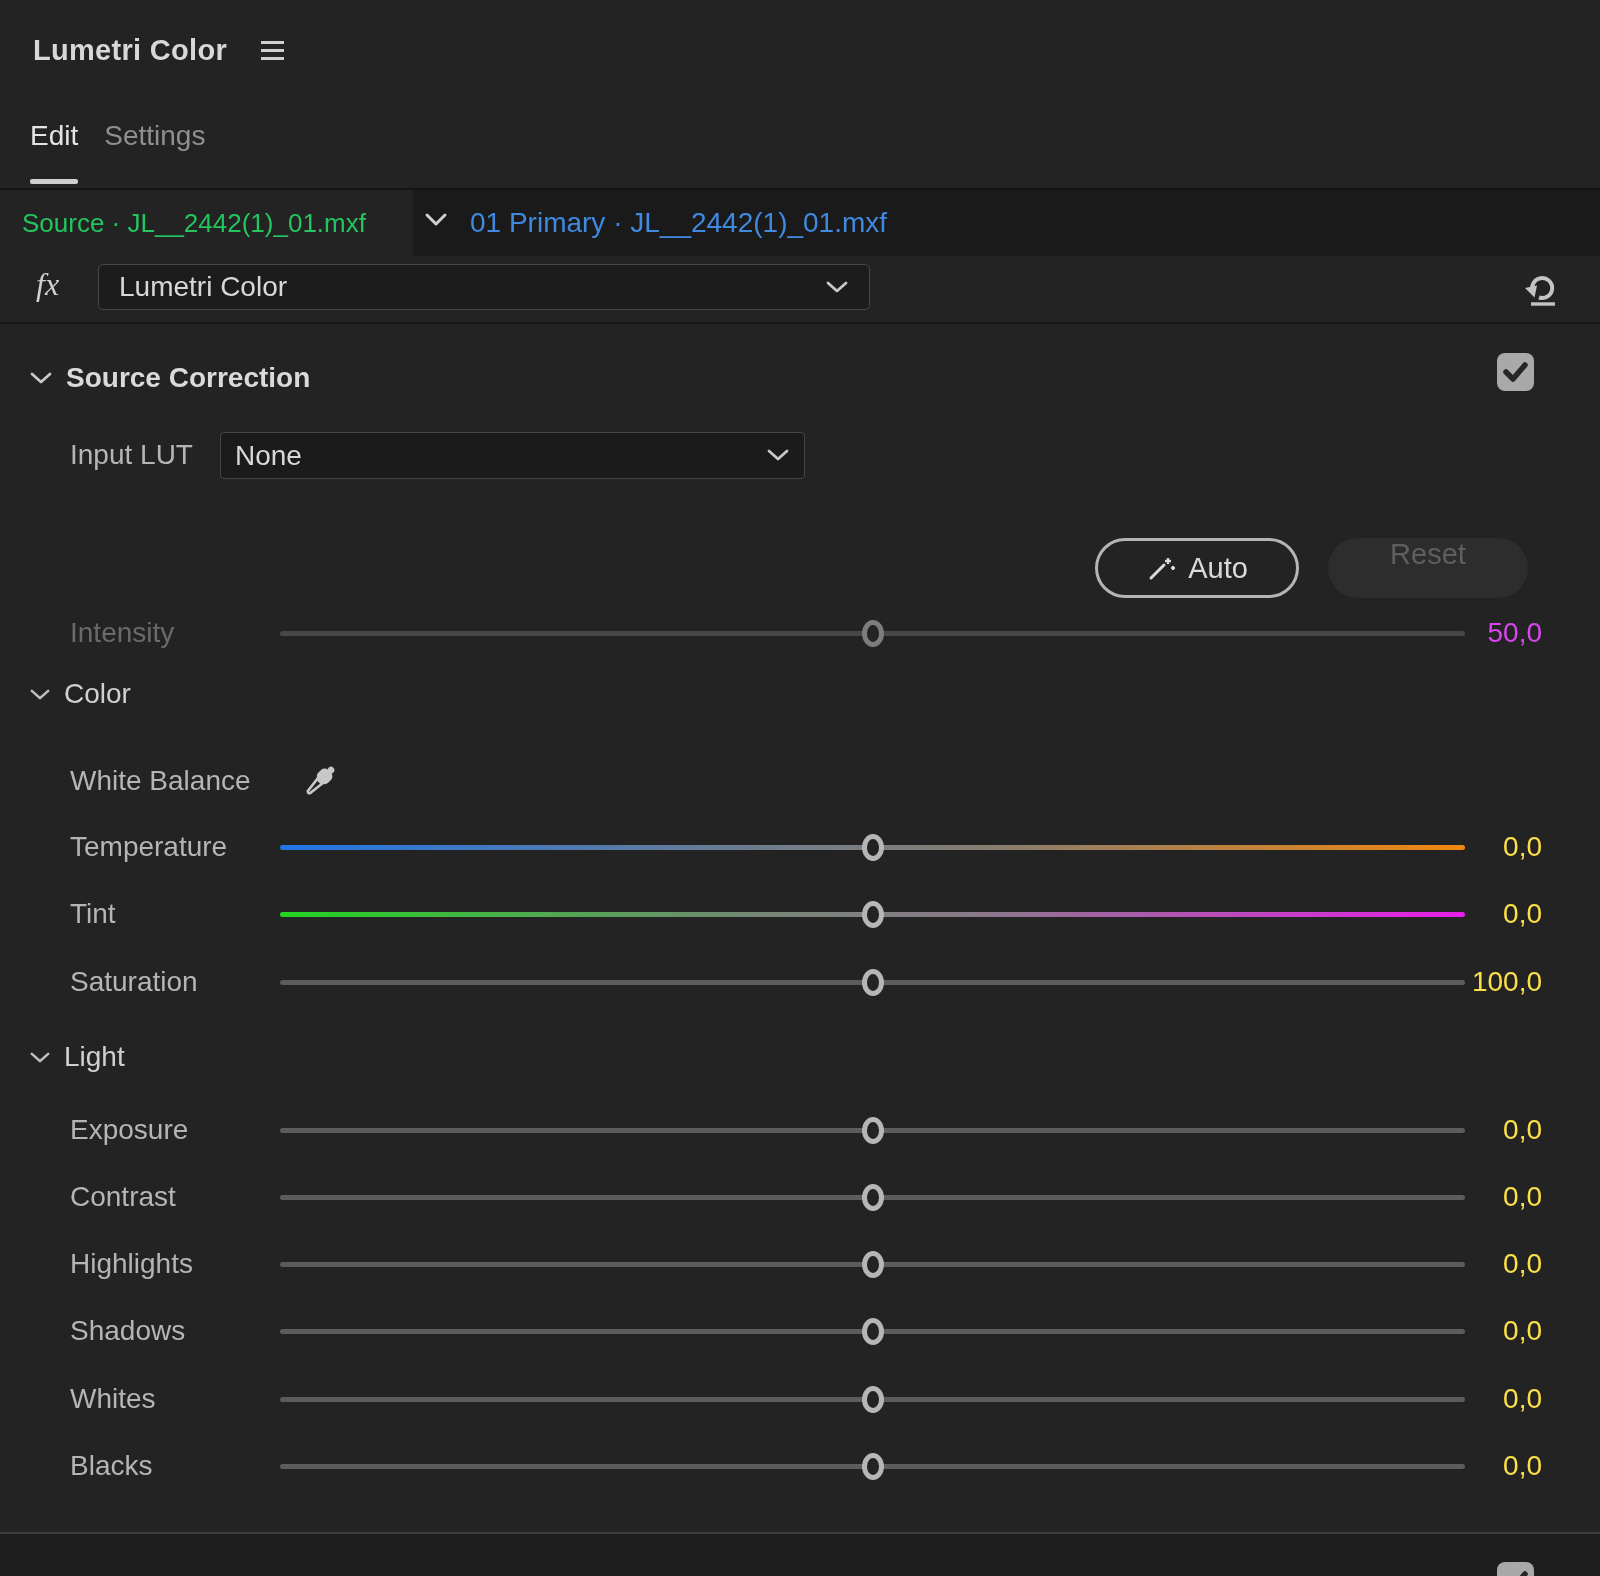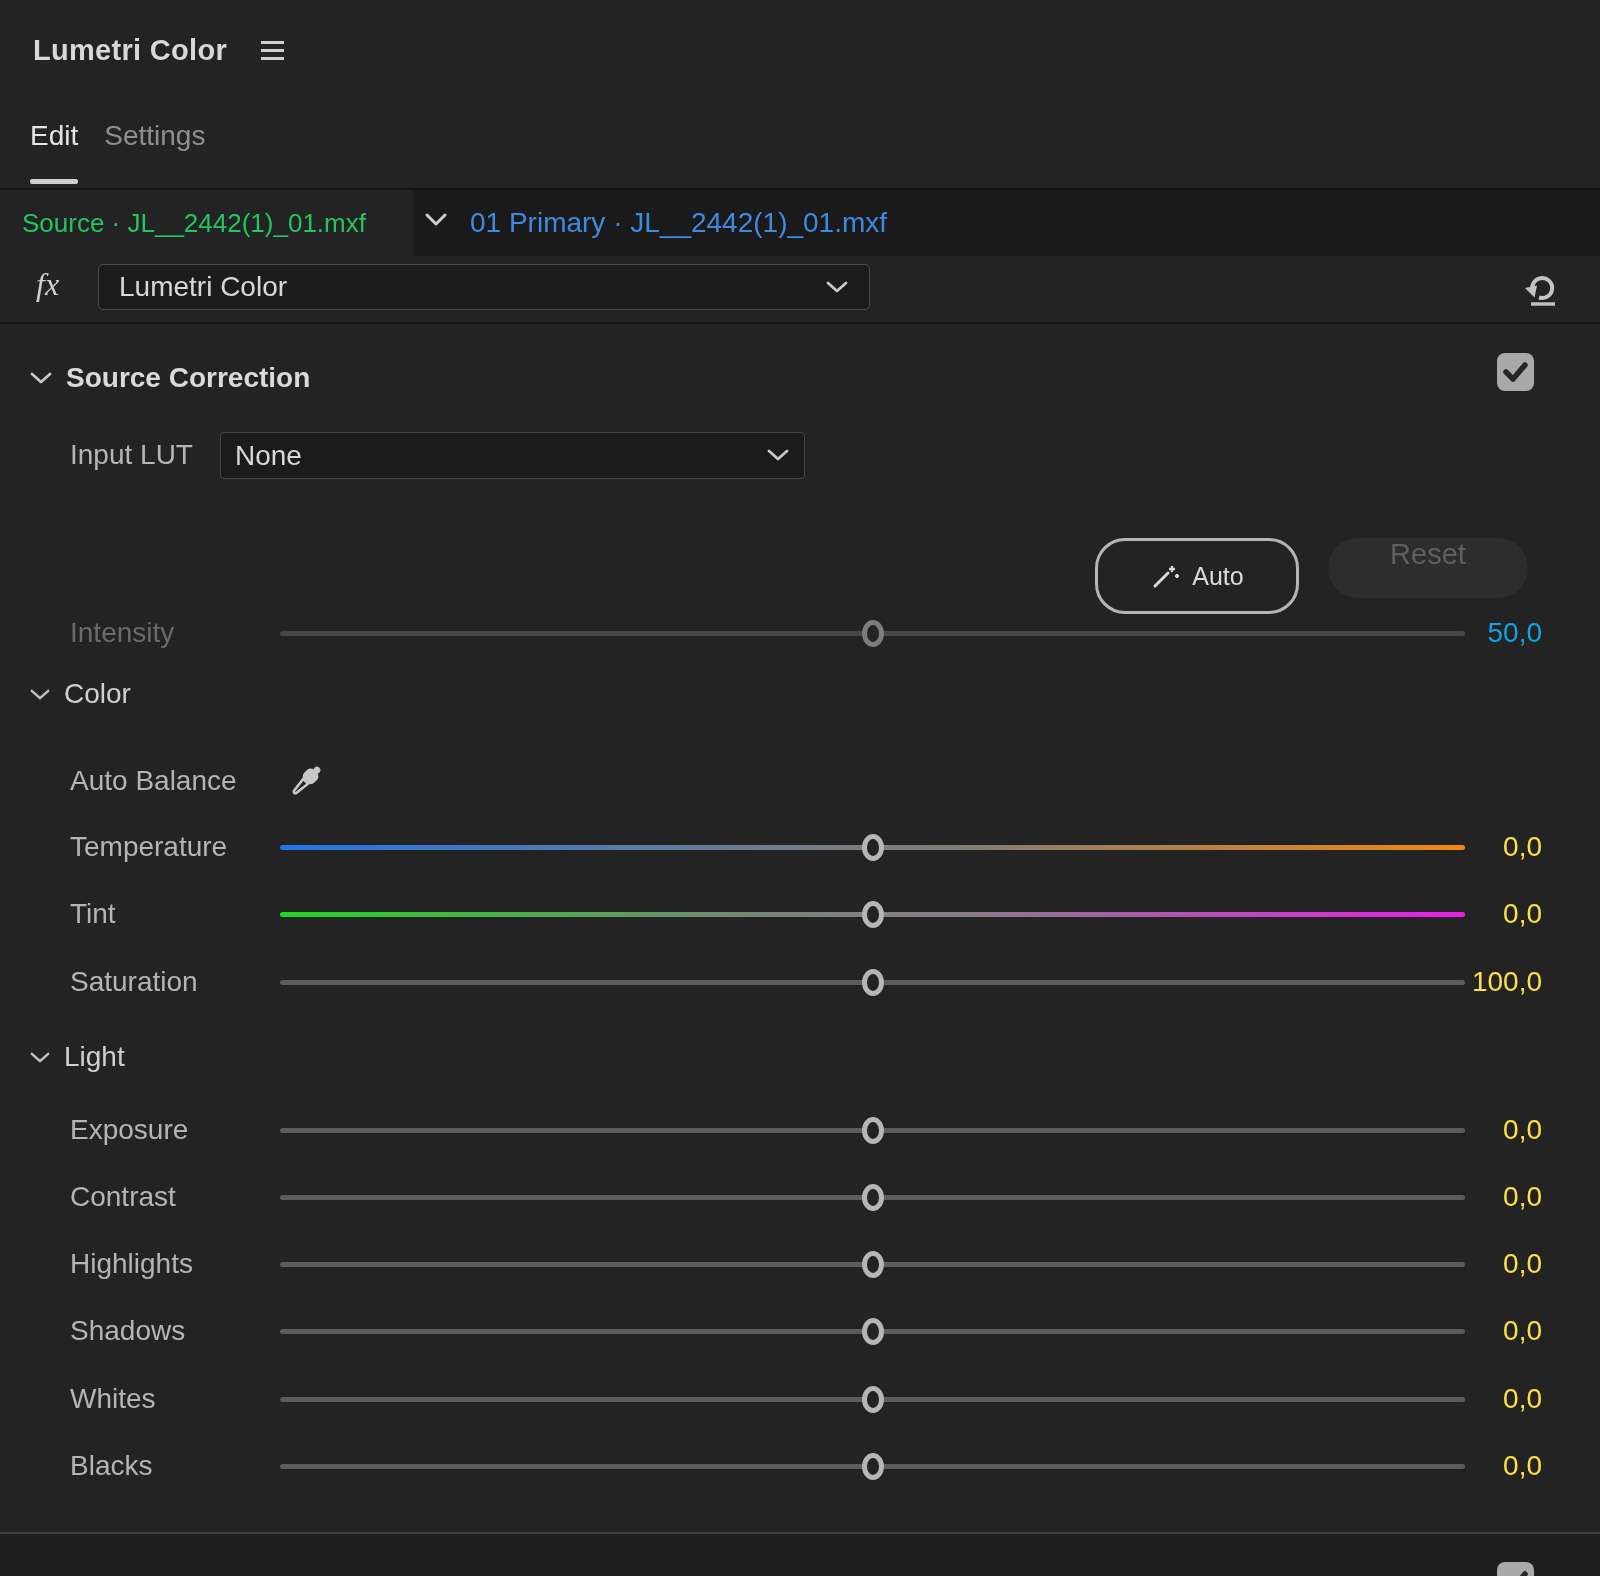--- a/index.html
+++ b/index.html
@@ -54,45 +54,45 @@
   .input-lut-label { position:absolute; left:70px; top:430px; height:50px; line-height:50px; }
   .lut-dropdown {
     position:absolute; left:220px; top:432px; width:585px; height:47px;
     background:#1b1b1b; border:1px solid #454545; border-radius:4px;
     display:flex; align-items:center; padding:0 14px; cursor:pointer;
   }
   .lut-dropdown .dd-text { font-size:28px; color:#d8d8d8; flex:1; }
 
   
   .btn-auto {
-    position:absolute; left:1095px; top:538px; width:204px; height:76px;
+    position:absolute; left:1095px; top:538px; width:204px; height:60px;
     border:3px solid #b5b5b5; border-radius:30px; background:transparent;
     display:flex; align-items:center; justify-content:center; gap:12px;
-    font-size:25px; color:#dadada; cursor:pointer;
+    font-size:29px; color:#dadada; cursor:pointer;
   }
   .btn-reset {
     position:absolute; left:1328px; top:538px; width:200px; height:60px;
     border:none; border-radius:30px; background:#2d2d2d;
     display:flex; align-items:flex-start; justify-content:center;
     font-size:29px; color:#5f5f5f; cursor:default;
   }
 
   
   .slider-row { position:absolute; left:0; width:1600px; height:66px; }
   .slider-row .s-label { position:absolute; left:70px; top:0; height:66px; line-height:66px; font-size:28px; color:#b5b5b5; }
   .slider-row .s-track { position:absolute; left:280px; top:31px; width:1185px; height:5px; background:#5c5c5c; border-radius:3px; }
   .slider-row .s-handle {
     position:absolute; left:calc(50% - 11px); top:-11px; width:22px; height:27px;
     border:5px solid #b6b6b6; border-radius:50%; background:#232323; cursor:pointer;
   }
   .slider-row .s-value { position:absolute; right:58px; top:0; width:170px; height:66px; line-height:66px; text-align:right; font-size:28px; color:#fde047; }
   .slider-row.disabled .s-label { color:#6a6a6a; }
   .slider-row.disabled .s-track { background:#474747; }
   .slider-row.disabled .s-handle { border-color:#7d7d7d; }
-  .slider-row.disabled .s-value { color:#0ea5e9; }
+  .slider-row.disabled .s-value { color:#d946ef; }
   .s-track.grad-temp { background:linear-gradient(90deg,#2176e8 0%,#6f7d8c 41%,#857d72 59%,#f2870f 100%); }
   .s-track.grad-tint { background:linear-gradient(90deg,#23d423 0%,#768576 41%,#8b7a8b 59%,#e81ee8 100%); }
 
   
   .wb-row { position:absolute; left:70px; top:748px; height:66px; display:flex; align-items:center; gap:46px; }
   .wb-label { font-size:28px; color:#b5b5b5; }
   .eyedropper { cursor:pointer; }
 
   
   .bottom-divider { position:absolute; top:1532px; left:0; width:1600px; height:2px; background:#3d3d3d; }
@@ -197,21 +197,21 @@
   </div>
 
   <div class="section-header" style="top:664px;margin-top:14px;">
     <svg width="20" height="13" viewBox="0 0 22 14">
         <polyline points="2,3 11,11 20,3" fill="none" stroke="#c0c0c0" stroke-width="2.8" stroke-linecap="round" stroke-linejoin="round"></polyline>
       </svg>
     <span class="sec-title">Color</span>
   </div>
 
   <div class="wb-row">
-    <span class="wb-label">Auto Balance</span>
+    <span class="wb-label">White Balance</span>
     <span class="eyedropper">
       <svg width="46" height="46" viewBox="0 0 46 46">
         <g transform="rotate(45 23 23)">
           <circle cx="23" cy="7.5" r="3.4" fill="#c8c8c8"></circle>
           <rect x="16" y="9.5" width="14" height="14" rx="5" fill="#c8c8c8"></rect>
           <path d="M19.6 23.5 L26.4 23.5 L24.6 38.5 A1.7 1.7 0 0 1 21.4 38.5 Z" fill="none" stroke="#c8c8c8" stroke-width="2.6"></path>
         </g>
       </svg>
     </span>
   </div>

